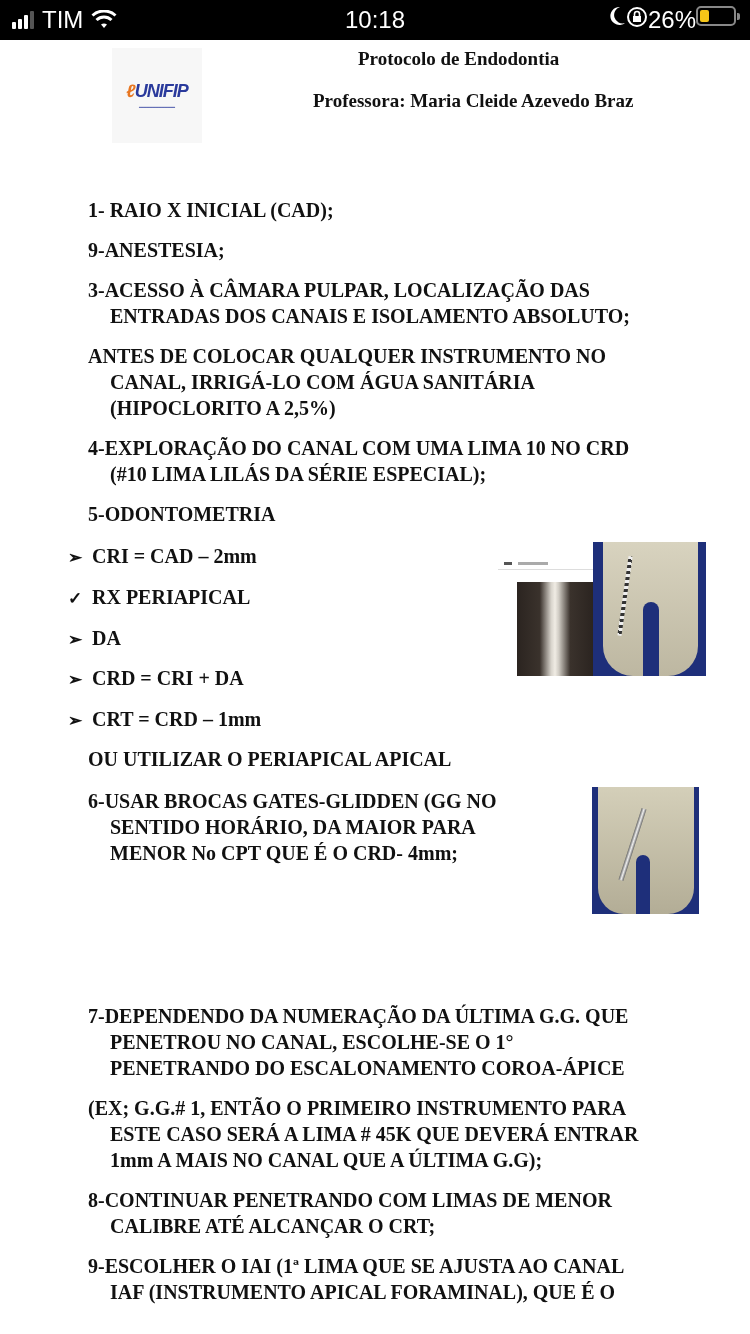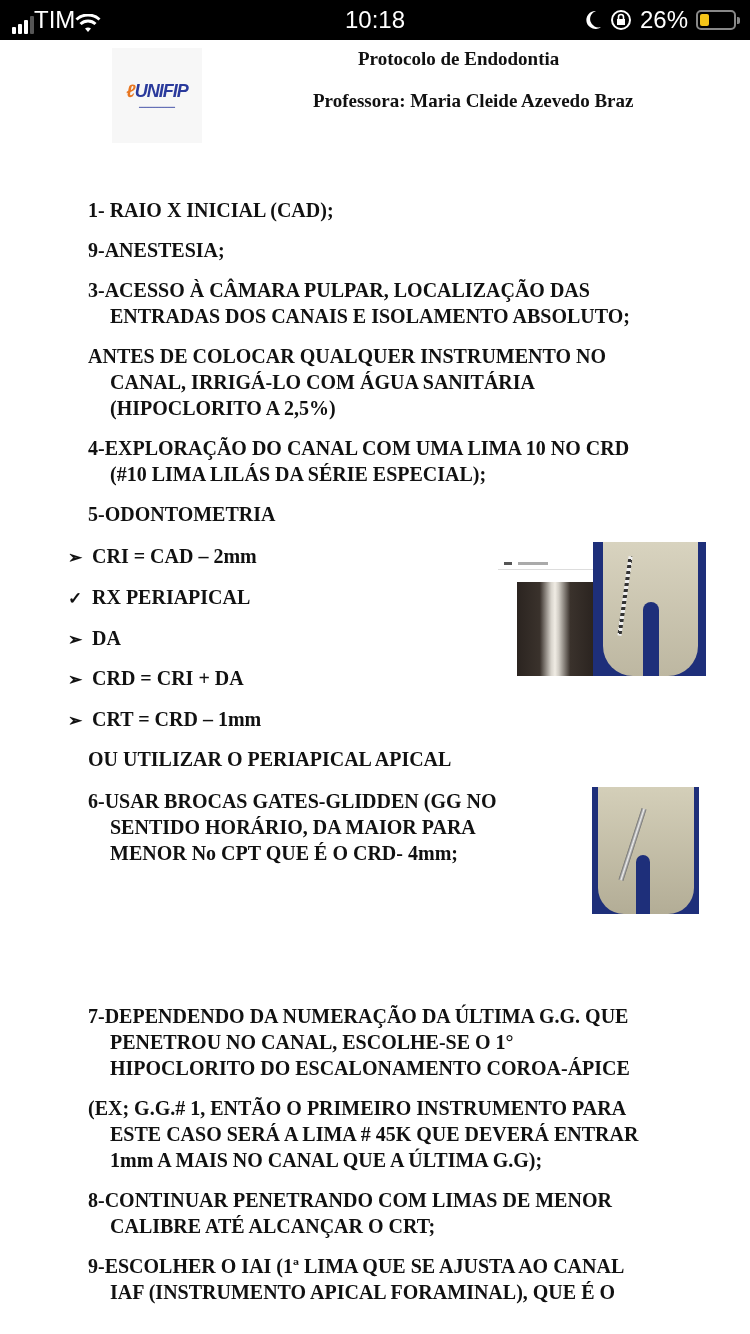--- a/index.html
+++ b/index.html
@@ -2,26 +2,26 @@
 <html><head>
 <meta charset="utf-8">
 <style>
   * { margin: 0; padding: 0; box-sizing: border-box; }
   html, body { width: 750px; height: 1334px; overflow: hidden; background: #ffffff; }
   body { position: relative; font-family: "Liberation Serif", serif; color: #111; }
 
   
   .status-bar { position: absolute; top: 0; left: 0; width: 750px; height: 40px; background: #000; color: #fff;
     font-family: "Liberation Sans", sans-serif; font-size: 24px; }
-  .sb-left { position: absolute; left: 12px; top: 6px; display: flex; align-items: flex-end; }
+  .sb-left { position: absolute; left: 12px; top: 6px; display: flex; align-items: center; gap: 8px; }
   .signal { display: flex; align-items: flex-end; gap: 2px; height: 18px; }
   .signal span { display: block; width: 4px; background: #fff; border-radius: 1px; }
   .signal span.dim { background: #555; }
   .sb-time { position: absolute; left: 0; width: 750px; top: 6px; text-align: center; }
-  .sb-right { position: absolute; right: 14px; top: 6px; display: flex; align-items: center; gap: 8px; }
+  .sb-right { position: absolute; right: 14px; top: 6px; display: flex; align-items: flex-start; }
   .battery { width: 40px; height: 20px; border: 2px solid #888; border-radius: 5px; position: relative; padding: 2px; }
   .battery .fill { height: 100%; width: 28%; background: #f5c518; border-radius: 2px; }
   .battery:after { content: ""; position: absolute; right: -6px; top: 5px; width: 3px; height: 7px; background: #888; border-radius: 0 2px 2px 0; }
 
   
   .logo { position: absolute; left: 112px; top: 48px; width: 90px; height: 95px; background: #f7f7f7; display: flex; align-items: center; justify-content: center; flex-direction: column; }
   .logo-text { font-family: "Liberation Sans", sans-serif; font-weight: bold; font-style: italic; font-size: 18px; color: #2a3a9c; letter-spacing: -1px; }
   .logo-text .flame { color: #e87722; }
   .logo-sub { font-size: 5px; color: #2a3a9c; margin-top: 2px; }
   .doc-title { position: absolute; left: 358px; top: 48px; font-size: 19px; font-weight: bold; }
@@ -137,21 +137,21 @@
 </div>
 <div class="tooth2">
   <div class="tb"></div>
     <div class="gap"></div>
     <div class="drill"></div>
 </div>
 
 <div class="line" style="left:88px; top:1003px;">
   <span>7-DEPENDENDO DA NUMERAÇÃO DA ÚLTIMA G.G. QUE</span>
   <span class="indent">PENETROU NO CANAL, ESCOLHE-SE O 1°</span>
-  <span class="indent">HIPOCLORITO DO ESCALONAMENTO COROA-ÁPICE</span>
+  <span class="indent">PENETRANDO DO ESCALONAMENTO COROA-ÁPICE</span>
 </div>
 <div class="line" style="left:88px; top:1095px;">
   <span>(EX; G.G.# 1, ENTÃO O PRIMEIRO INSTRUMENTO PARA</span>
   <span class="indent">ESTE CASO SERÁ A LIMA # 45K QUE DEVERÁ ENTRAR</span>
   <span class="indent">1mm A MAIS NO CANAL QUE A ÚLTIMA G.G);</span>
 </div>
 <div class="line" style="left:88px; top:1187px;">
   <span>8-CONTINUAR PENETRANDO COM LIMAS DE MENOR</span>
   <span class="indent">CALIBRE ATÉ ALCANÇAR O CRT;</span>
 </div>

